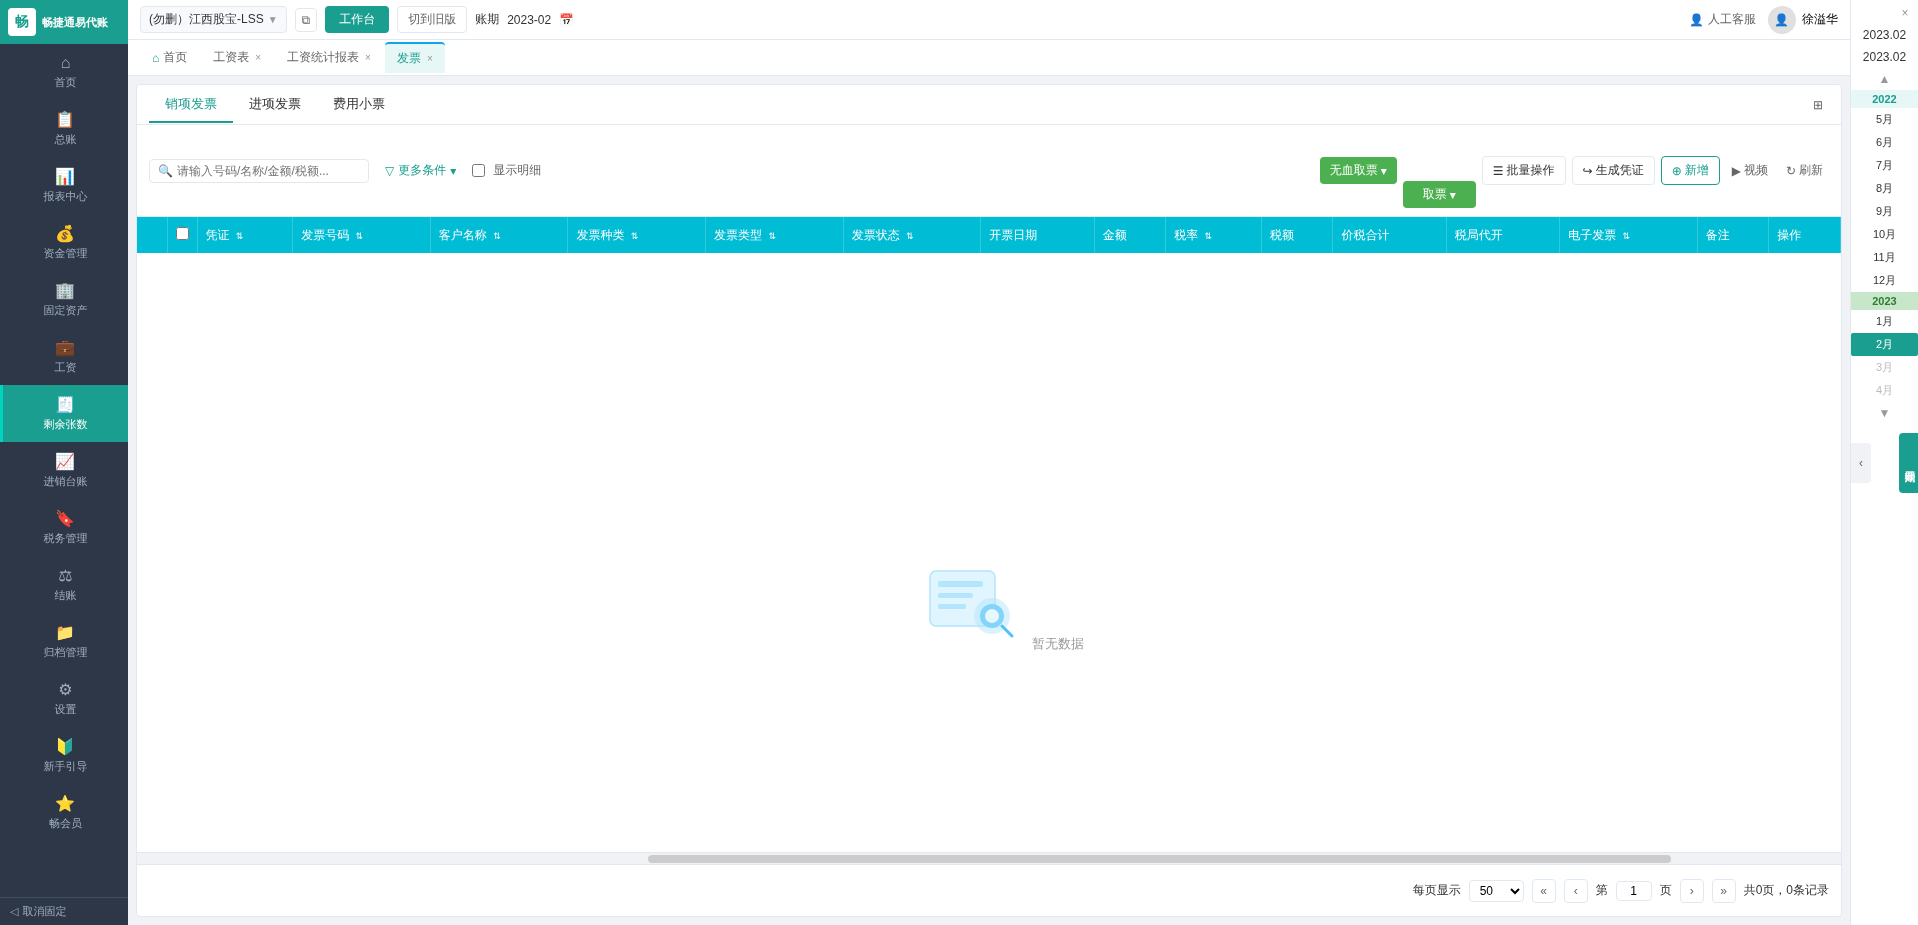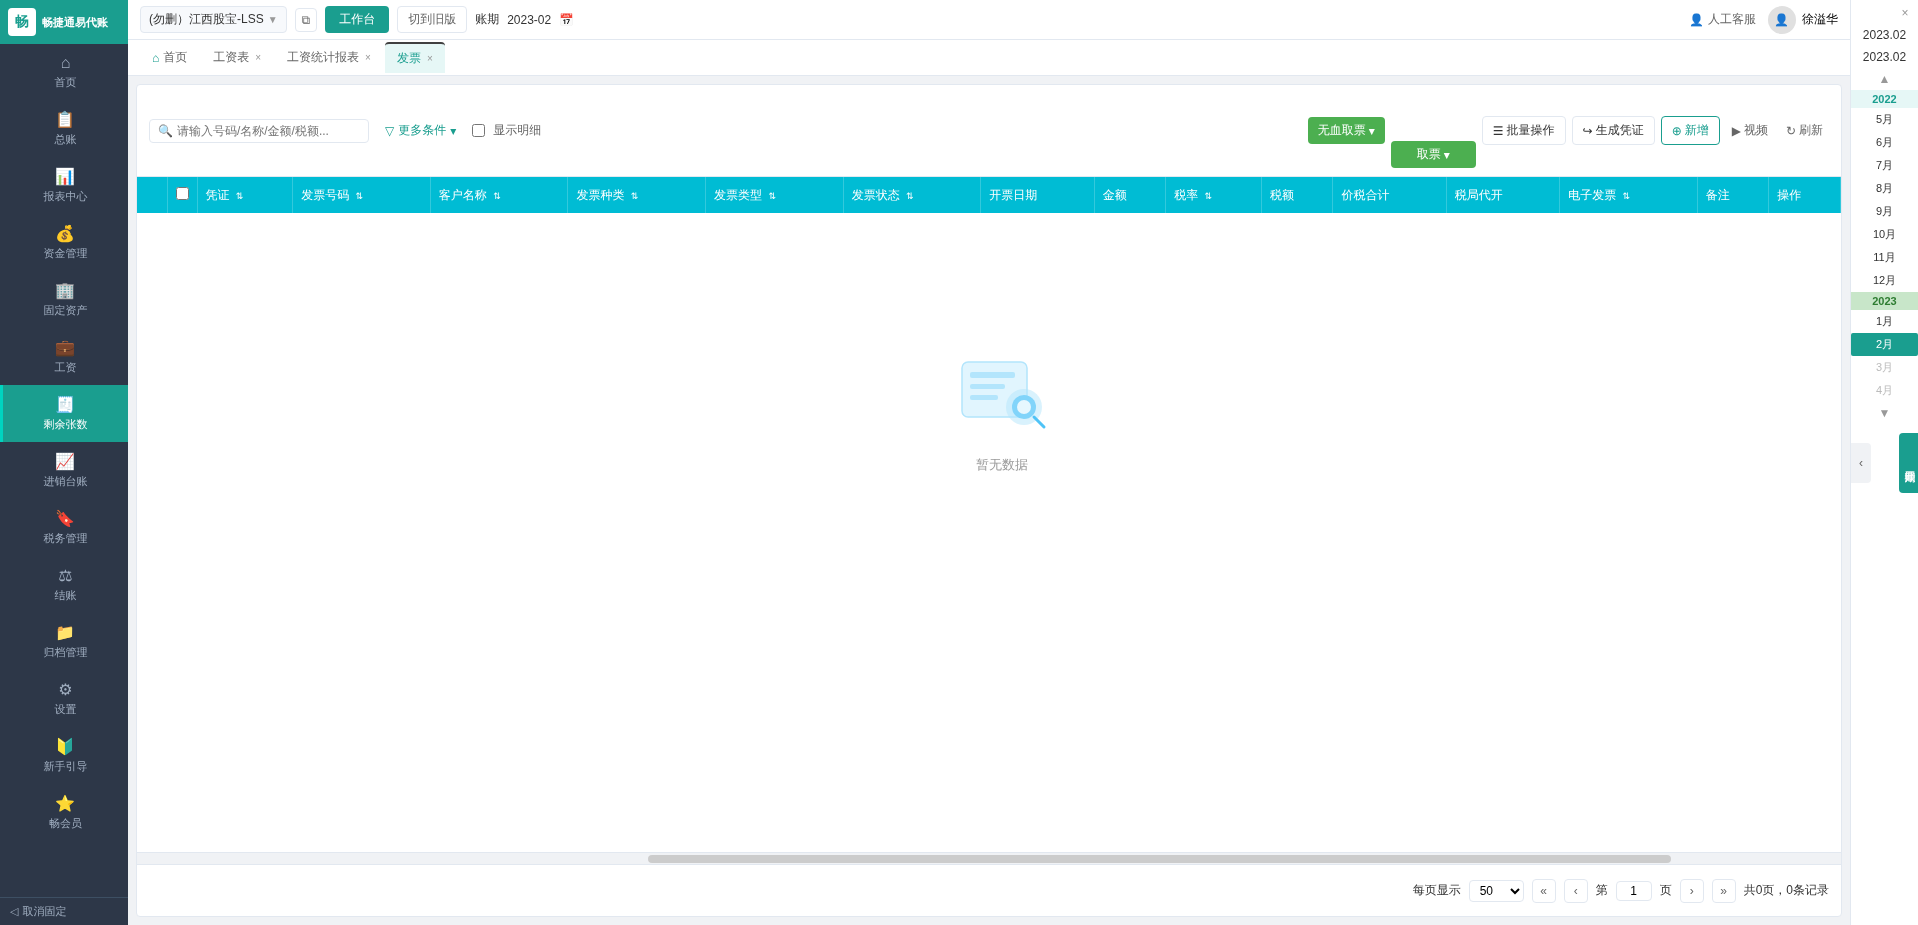--- a/index.html
+++ b/index.html
@@ -163,21 +163,21 @@
       cursor: pointer;
       border-radius: 4px 4px 0 0;
       display: flex;
       align-items: center;
       gap: 4px;
       position: relative;
     }
     .tab-item.active {
       background: #e6f7f6;
       color: #1a9e8f;
-      border-top: 2px solid #404040;
+      border-top: 2px solid #0ea5e9;
     }
     .tab-close {
       font-size: 10px;
       color: #999;
       cursor: pointer;
       margin-left: 2px;
     }
     .tab-home { color: #1a9e8f; font-size: 12px; }
 
     
@@ -270,21 +270,21 @@
       font-size: 12px;
       display: flex;
       align-items: center;
       gap: 3px;
     }
     .btn-ticket {
       background: #4caf50;
       color: white;
       border: none;
       border-radius: 4px;
-      padding: 5px 26px;
+      padding: 5px 20px;
       cursor: pointer;
       font-size: 12px;
       display: flex;
       align-items: center;
       gap: 3px;
       margin-top: 48px;
     }
     .btn-action {
       background: white;
       color: #333;
@@ -529,22 +529,22 @@
       flex: 1;
       display: flex;
       flex-direction: column;
       overflow: hidden;
     }
 
     
     .empty-content {
       flex: 1;
       display: flex;
-      flex-direction: column;
-      align-items: center;
+      flex-direction: row;
+      align-items: flex-end;
       justify-content: center;
       gap: 12px;
       padding-left: 26px;
     }
     
     .hscroll-bar {
       height: 12px;
       background: #f0f2f5;
       border-top: 1px solid #e2e8f0;
       position: relative;
@@ -678,20 +678,34 @@
       </div>
       <div class="tab-item active">
         <span>发票</span>
         <span class="tab-close">×</span>
       </div>
     </div>
 
     <div class="content-scroll-area">
       <div class="content-area">
 
+        <div class="sub-tab-bar">
+          <div class="sub-tab active">
+            <span>销项发票</span>
+          </div>
+          <div class="sub-tab">
+            <span>进项发票</span>
+          </div>
+          <div class="sub-tab">
+            <span>费用小票</span>
+          </div>
+          <div style="margin-left:auto;display:flex;align-items:center;gap:4px;">
+            <button class="toolbar-icon-btn">⊞</button>
+          </div>
+        </div>
 
         <div class="toolbar">
           <div class="toolbar-left">
             <div class="search-box">
               <span class="search-icon">🔍</span>
               <input type="text" placeholder="请输入号码/名称/金额/税额..." style="">
             </div>
             <div class="filter-btn">
               <span>▽</span>
               <span>更多条件</span>

